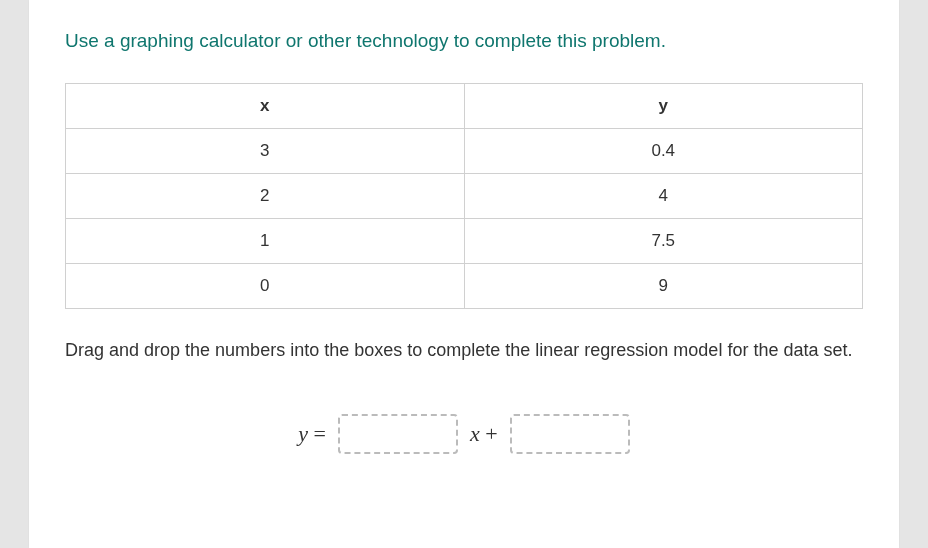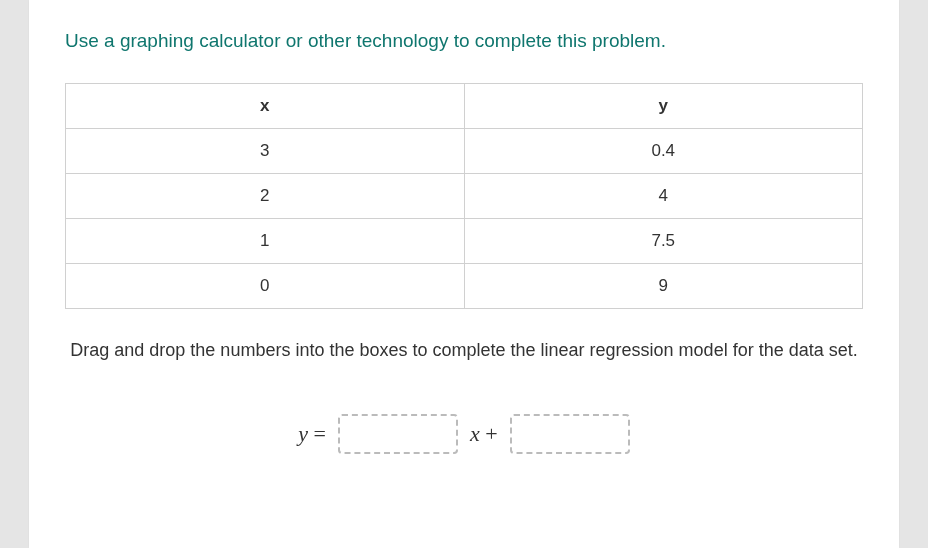--- a/index.html
+++ b/index.html
@@ -45,21 +45,20 @@
     }
     table.data-table th {
       font-weight: bold;
       font-family: Arial, sans-serif;
     }
     .instruction {
       font-size: 18px;
       color: #333;
       line-height: 1.5;
       margin-bottom: 30px;
-      text-align: center;
     }
     .equation-container {
       display: flex;
       justify-content: center;
       align-items: center;
       gap: 12px;
       padding: 20px 0;
     }
     .math {
       font-family: "Times New Roman", serif;

